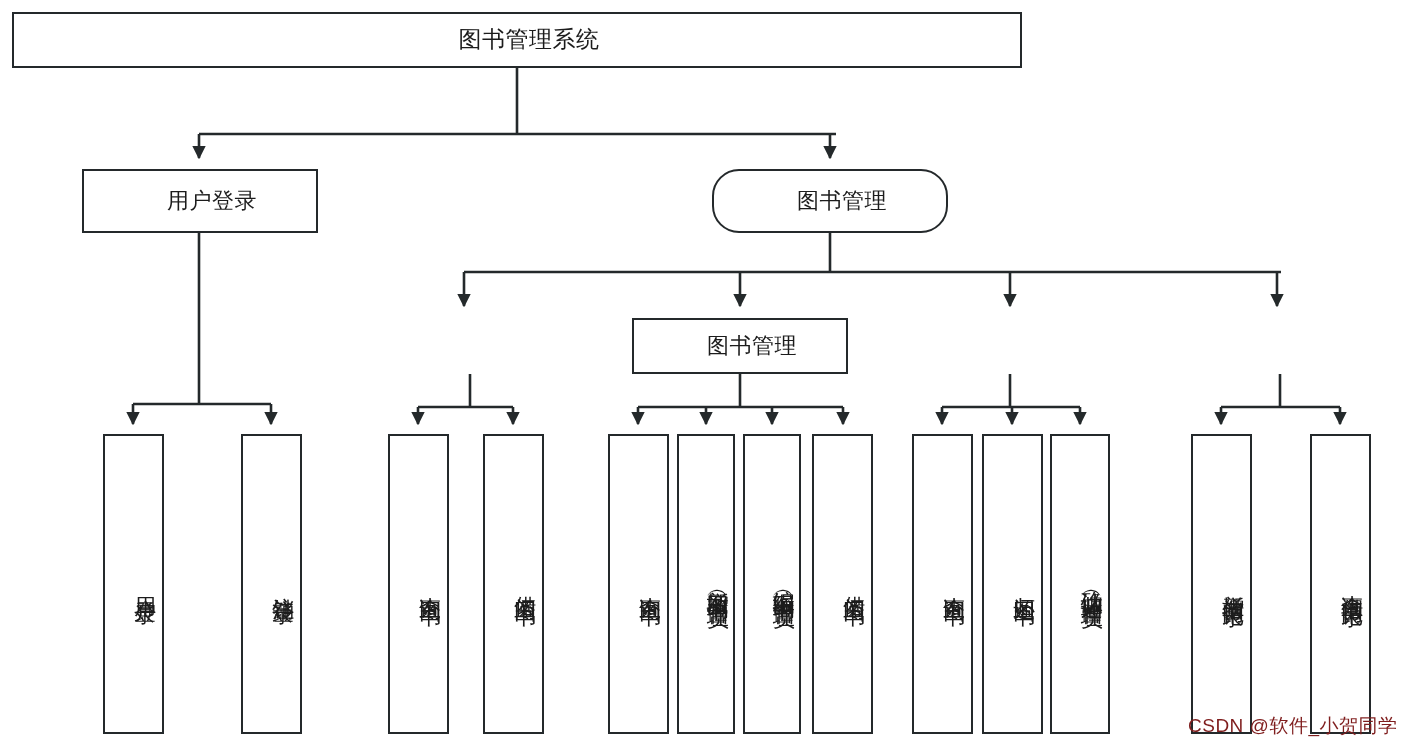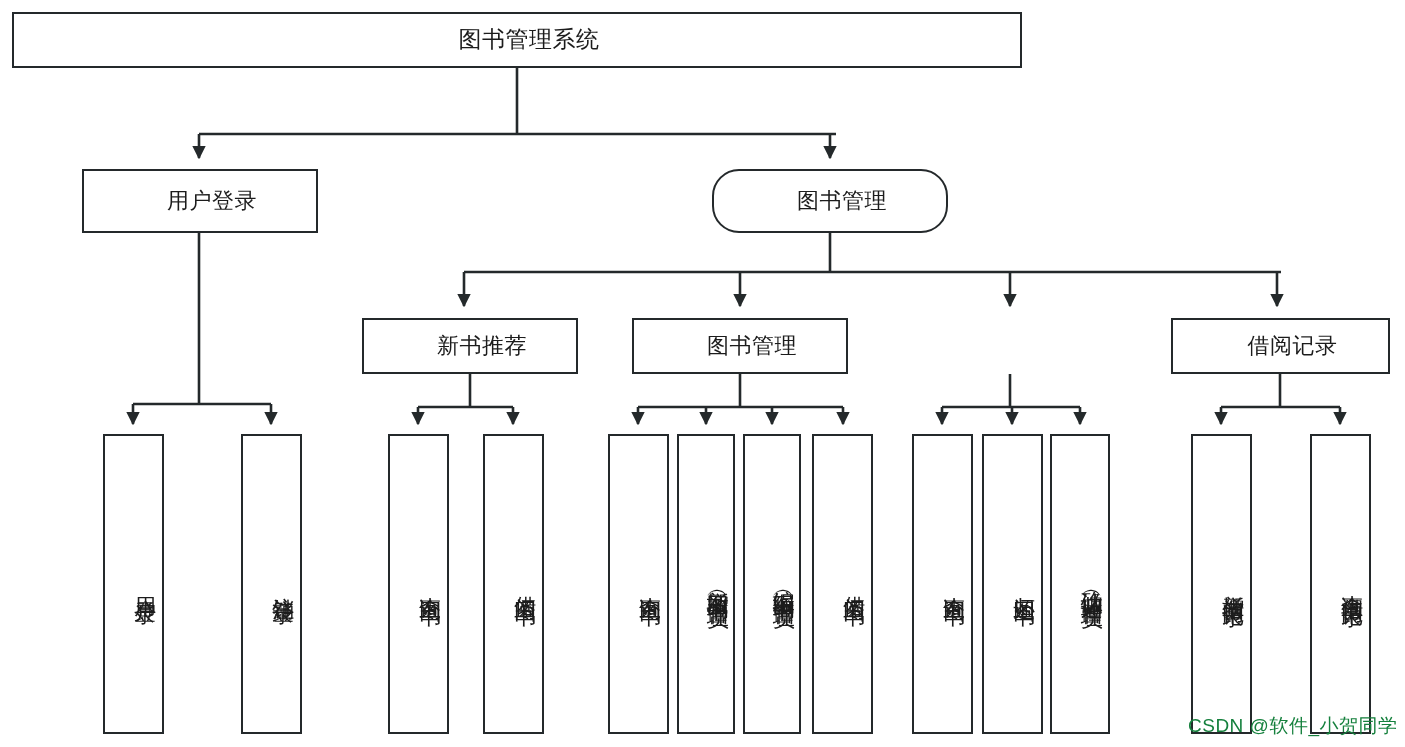--- a/index.html
+++ b/index.html
@@ -54,21 +54,21 @@
     line-height: 1.06;
     letter-spacing: 2.5px;
     white-space: nowrap;
     max-height: 286px;
   }
   #watermark {
     position: absolute;
     left: 1188px;
     top: 713px;
     font-size: 19px;
-    color: #15803d;
+    color: #7f1d1d;
     letter-spacing: 0.5px;
     white-space: nowrap;
     font-family: "Liberation Sans", "DejaVu Sans", sans-serif;
   }
 </style>
 </head>
 <body>
 
 <div id="canvas">
 
@@ -126,28 +126,22 @@
     <span class="lbl">图书管理系统</span>
   </div>
 
   <div class="node lvl1" style="left:82px; top:169px; width:236px; height:64px;">
     <span class="lbl">用户登录</span>
   </div>
   <div class="node lvl1" style="left:712px; top:169px; width:236px; height:64px;border-radius:27px;">
     <span class="lbl">图书管理</span>
   </div>
 
-  <div class="node lvl2" style="left:362px; top:318px; width:216px; height:56px;">
-    <span class="lbl">新书推荐</span>
-  </div>
   <div class="node lvl2" style="left:632px; top:318px; width:216px; height:56px;">
     <span class="lbl">图书管理</span>
-  </div>
-  <div class="node lvl2" style="left:1171px; top:318px; width:219px; height:56px;">
-    <span class="lbl">借阅记录</span>
   </div>
 
   <div class="node leaf" style="left:103px; top:434px; width:61px; height:300px;">
     <span class="lbl">用户登录</span>
   </div>
   <div class="node leaf" style="left:241px; top:434px; width:61px; height:300px;">
     <span class="lbl">注销登录</span>
   </div>
 
   <div class="node leaf" style="left:388px; top:434px; width:61px; height:300px;">

